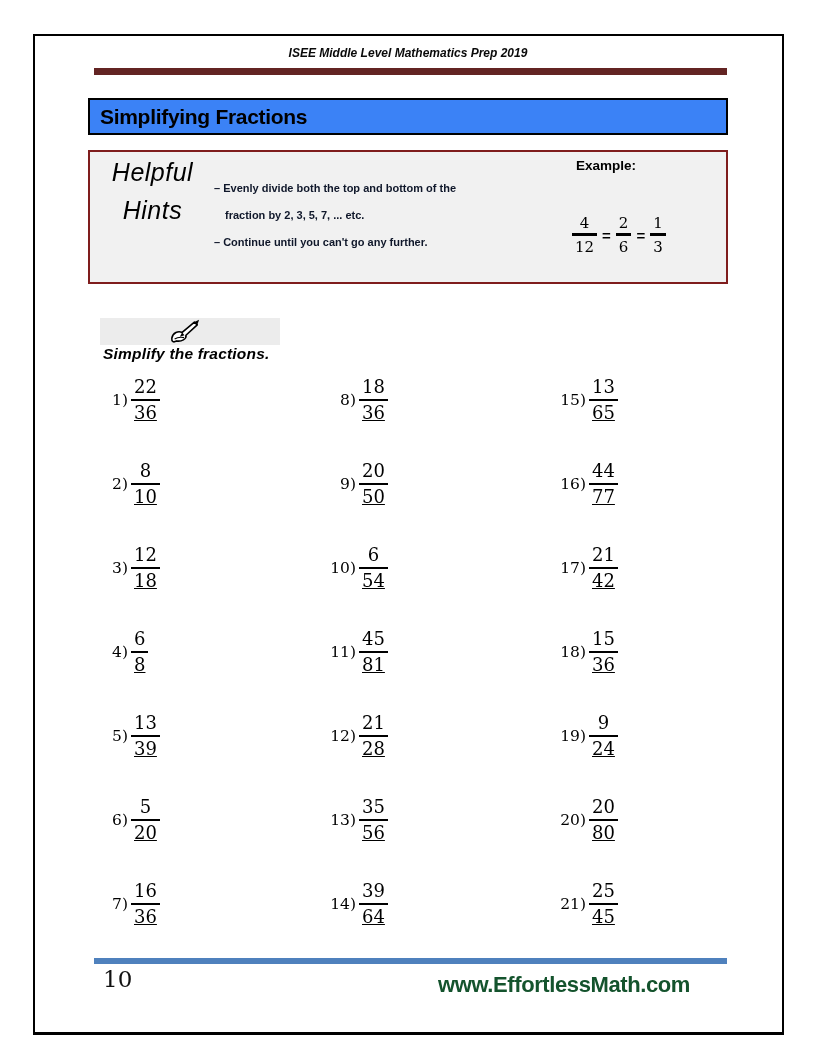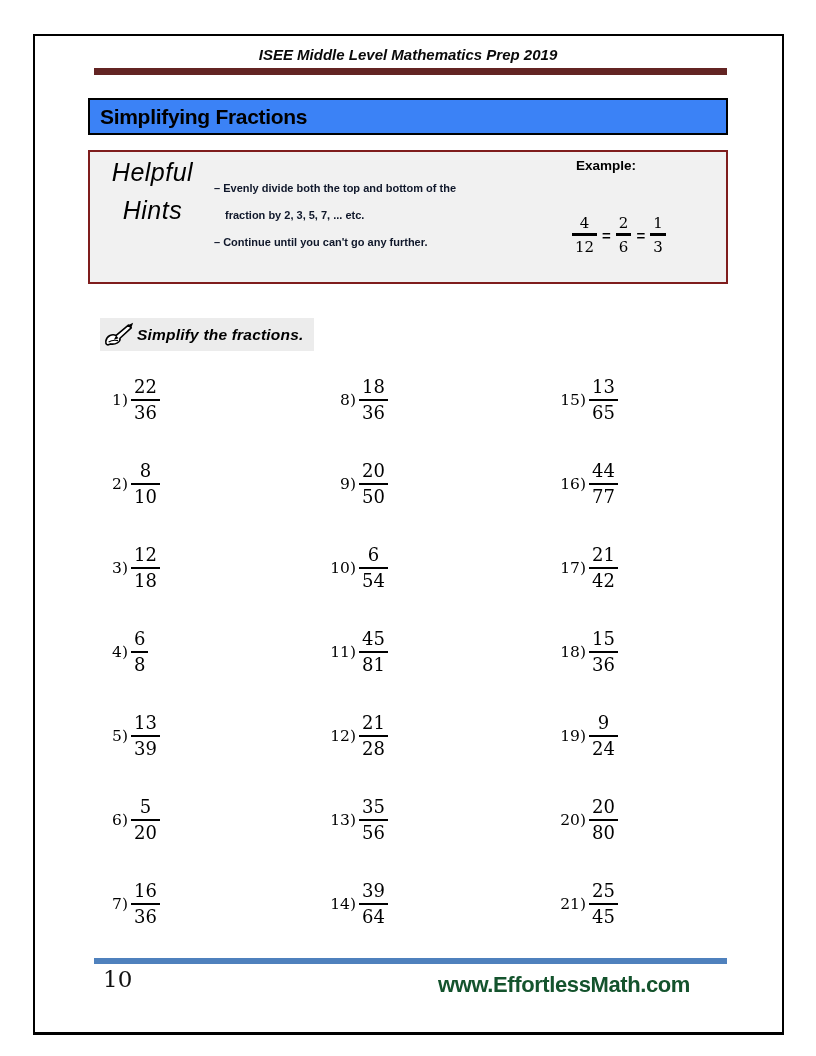--- a/index.html
+++ b/index.html
@@ -7,21 +7,21 @@
   .page {
     position:relative; width:816px; height:1056px; background:#fff;
     font-family:"Liberation Sans", sans-serif; color:#000; overflow:hidden;
   }
   .frame {
     position:absolute; left:33px; top:34px; width:751px; height:1001px;
     border:2px solid #000; border-bottom-width:3px; background:#fff;
   }
   .header-title {
     position:absolute; left:0; top:46px; width:816px; text-align:center;
-    font-size:15px; font-weight:bold; font-style:italic; color:#0a0a0a;
+    font-size:12px; font-weight:bold; font-style:italic; color:#0a0a0a;
   }
   .maroon-bar { position:absolute; left:94px; top:68px; width:633px; height:7px; background:#632423; }
   .blue-bar   { position:absolute; left:94px; top:958px; width:633px; height:6px; background:#4F81BD; }
 
   .title-box {
     position:absolute; left:88px; top:98px; width:640px; height:37px;
     background:#3b82f6; border:2px solid #000;
     display:flex; align-items:center; padding-left:10px;
     font-size:21px; font-weight:bold; letter-spacing:-0.3px;
   }
@@ -43,42 +43,42 @@
   .example-equation {
     position:absolute; left:482px; top:62px; display:flex; align-items:center;
     font-family:"DejaVu Serif", serif; font-size:15px;
   }
   .ex-frac { display:inline-block; text-align:center; line-height:1.25; }
   .ex-frac .num { display:block; padding:0 3px; }
   .ex-frac .den { display:block; border-top:3px solid #000; padding:2px 3px 0 3px; }
   .eq-sign { font-weight:bold; padding:0 5px; font-family:"Liberation Sans", sans-serif; }
 
   .instruction {
-    position:absolute; left:100px; top:318px; height:33px; background:#ECECEC;
-    display:inline-flex; align-items:center; padding:0 10px 0 3px;
+    position:absolute; left:100px; top:318px; height:27px; background:#ECECEC;
+    display:inline-flex; align-items:center; padding:0 10px 0 3px;flex-direction:column;
   }
   .instruction .icon { width:32px; height:27px; margin-right:2px; flex:0 0 auto; }
   .instruction .text { font-size:15.5px; font-weight:bold; font-style:italic; letter-spacing:0.2px; }
 
   .problems { position:absolute; left:0; top:358px; width:816px; height:588px; }
   .prob-col { position:absolute; top:0; width:210px; display:flex; flex-direction:column; }
   .prob-col.c1 { left:94px; }
   .prob-col.c2 { left:322px; }
   .prob-col.c3 { left:552px; }
   .prob-cell { height:84px; display:flex; align-items:center; }
   .prob-label {
     width:34px; text-align:right; margin-right:3px;
     font-family:"DejaVu Serif", serif; font-size:15.5px;
   }
   .frac {
     display:inline-block; text-align:center;
     font-family:"DejaVu Serif", serif; font-size:18px; line-height:1.15;
   }
   .frac .num { display:block; padding:0 3px 1px 3px; }
-  .frac .den { display:block; border-top:2px solid #000; padding:2px 3px 0 3px; }
+  .frac .den { display:block; border-top:2px solid #000; padding:2px 3px 0 3px;text-decoration:underline; }
 
   .page-number {
     position:absolute; left:103px; top:966px;
     font-family:"DejaVu Serif", serif; font-size:23px; color:#111;
   }
   .footer-site {
     position:absolute; right:126px; top:972px;
     font-size:22px; font-weight:800; letter-spacing:-0.4px; color:#14532d;
   }
 </style>

